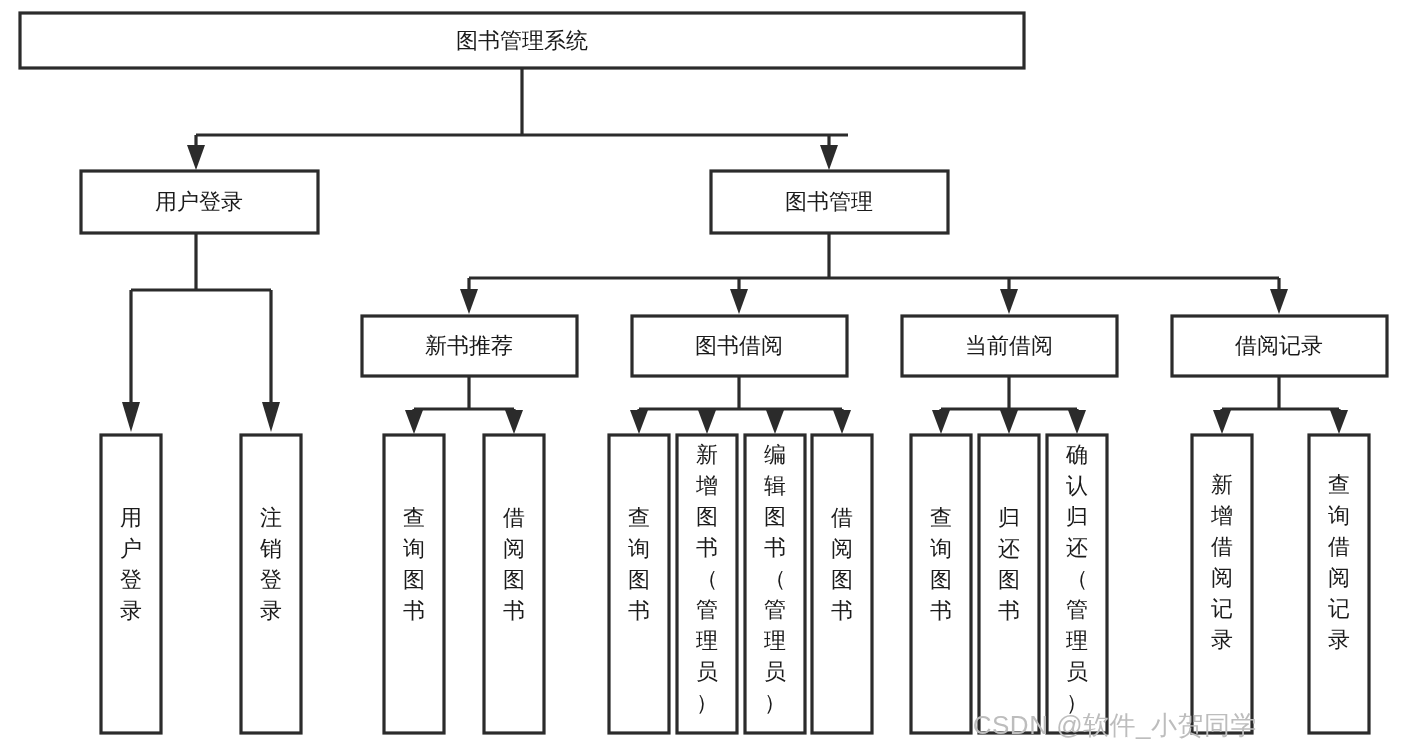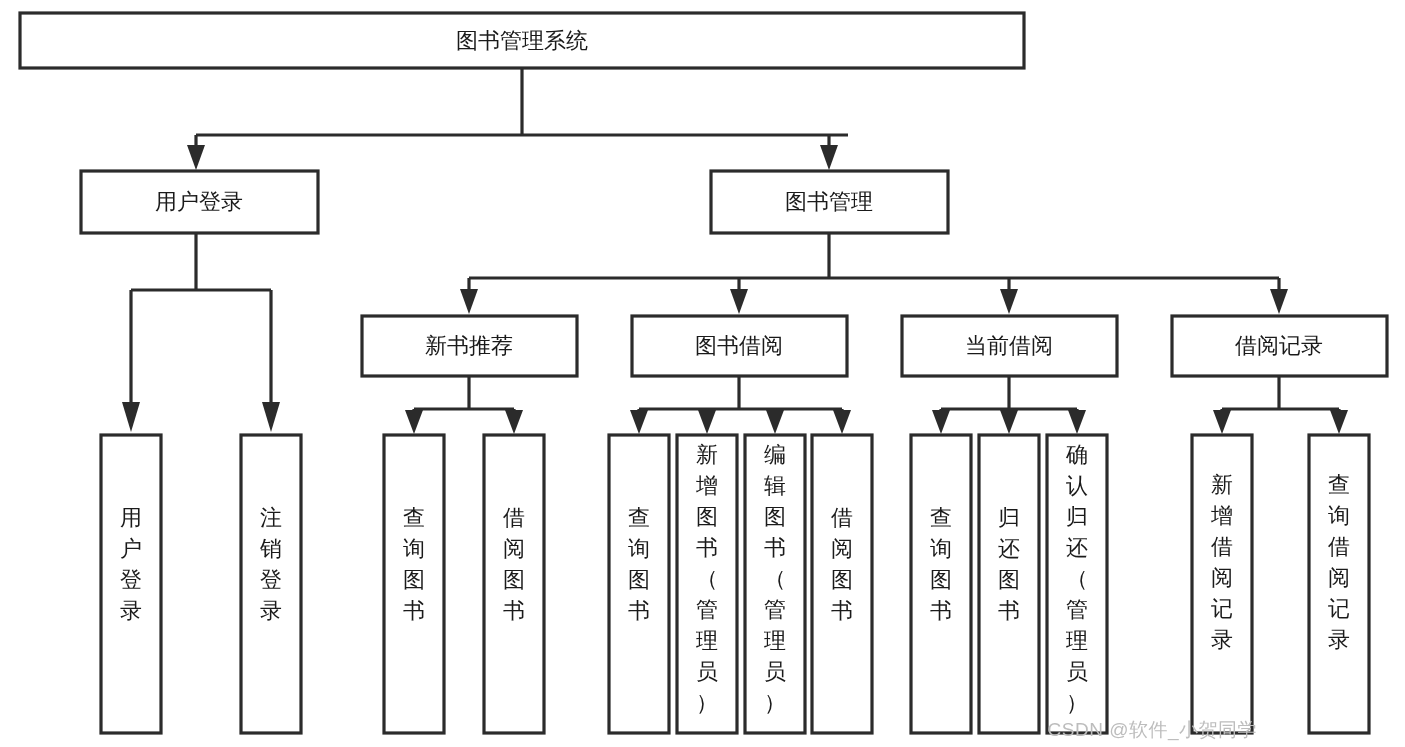--- a/index.html
+++ b/index.html
@@ -52,21 +52,21 @@
   }
   .arrow-head {
     fill: #2b2b2b;
     stroke: none;
   }
   .watermark {
     position: absolute;
     right: 8px;
     bottom: 4px;
     font-family: "Liberation Sans", "DejaVu Sans", sans-serif;
-    font-size: 19px;
+    font-size: 26px;
     color: #bdbdbd;
     white-space: nowrap;
     letter-spacing: 0.5px;
     pointer-events: none;
   }
 </style>
 </head>
 <body>
 
 <div id="diagram-root">

